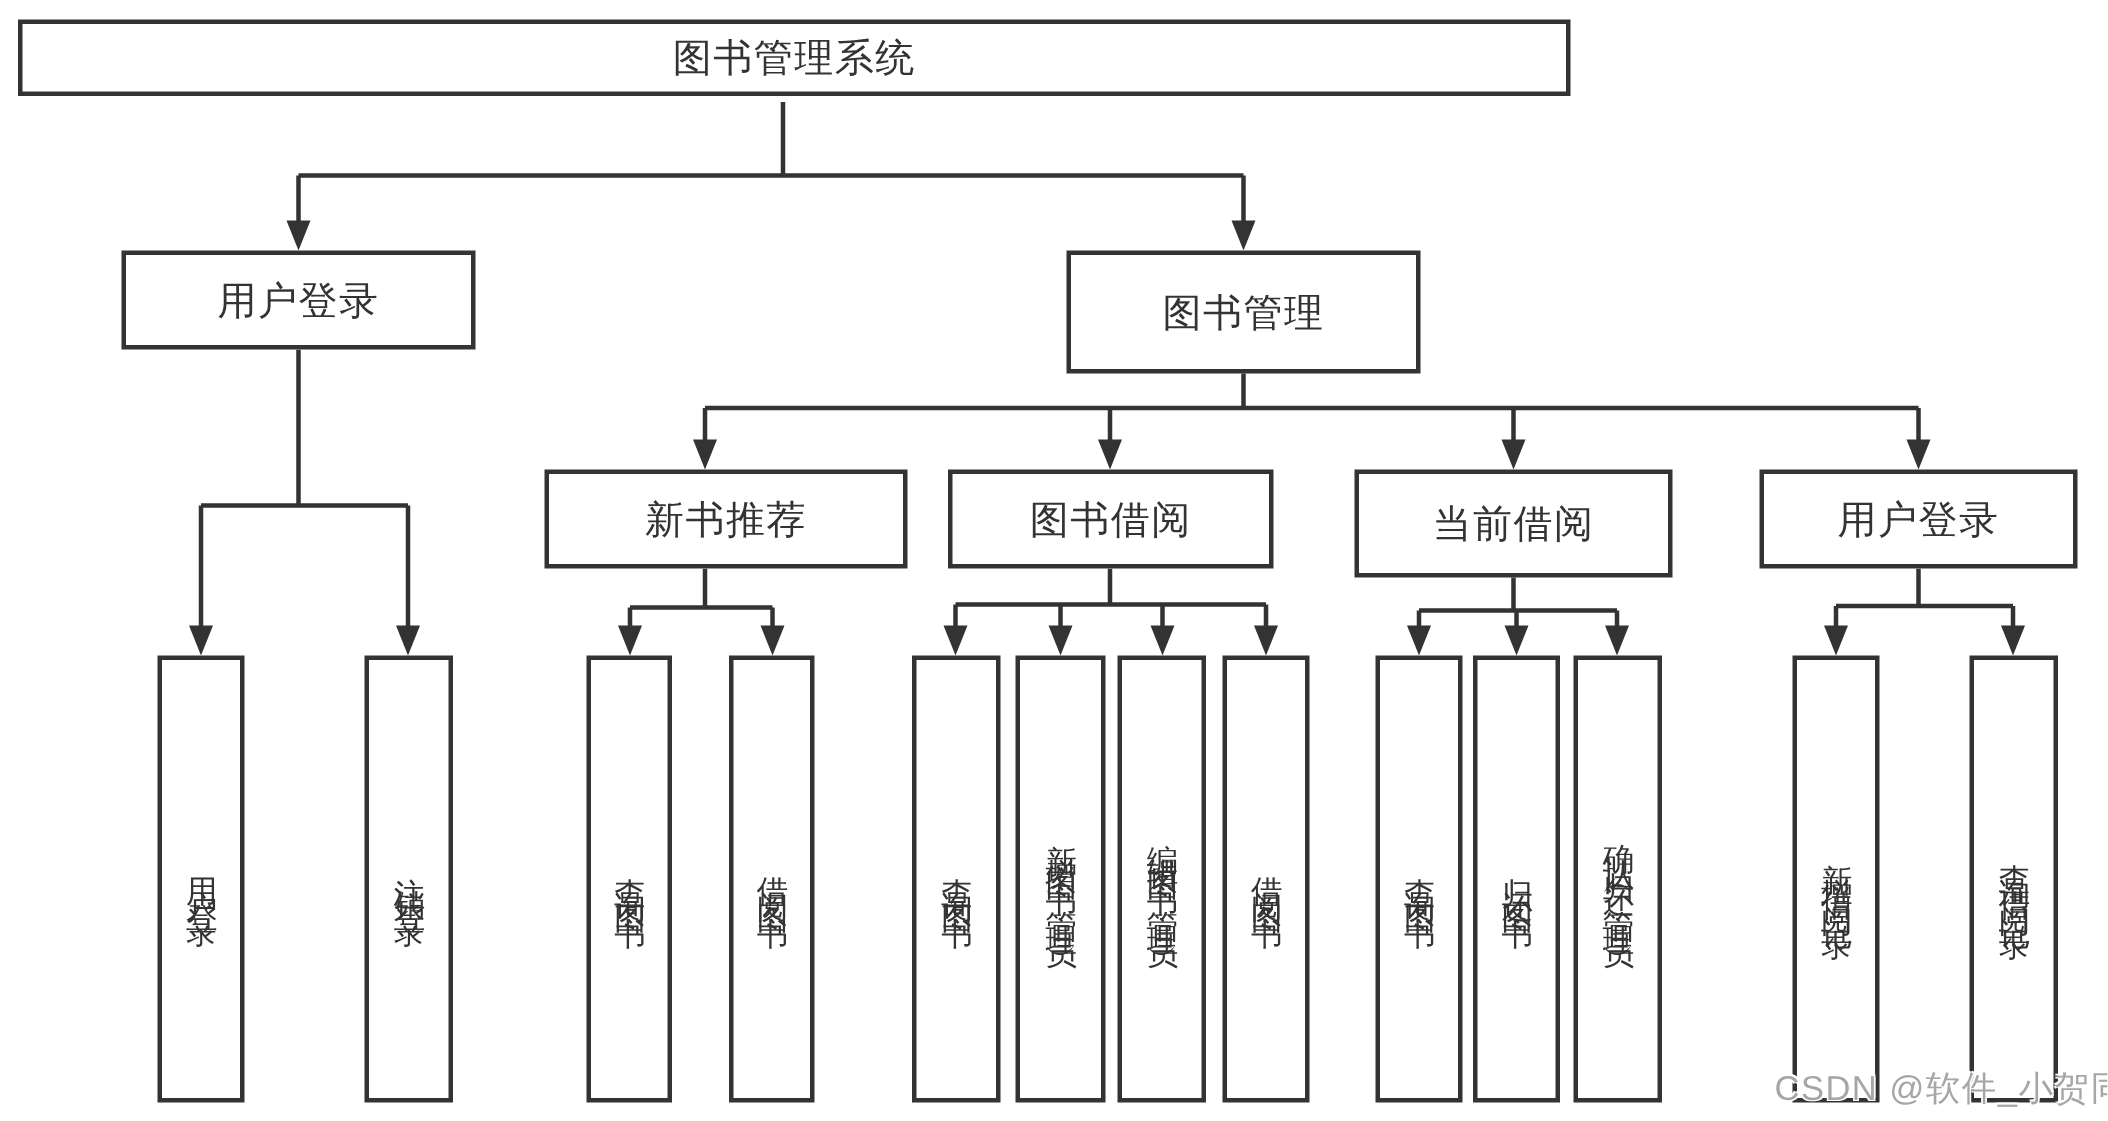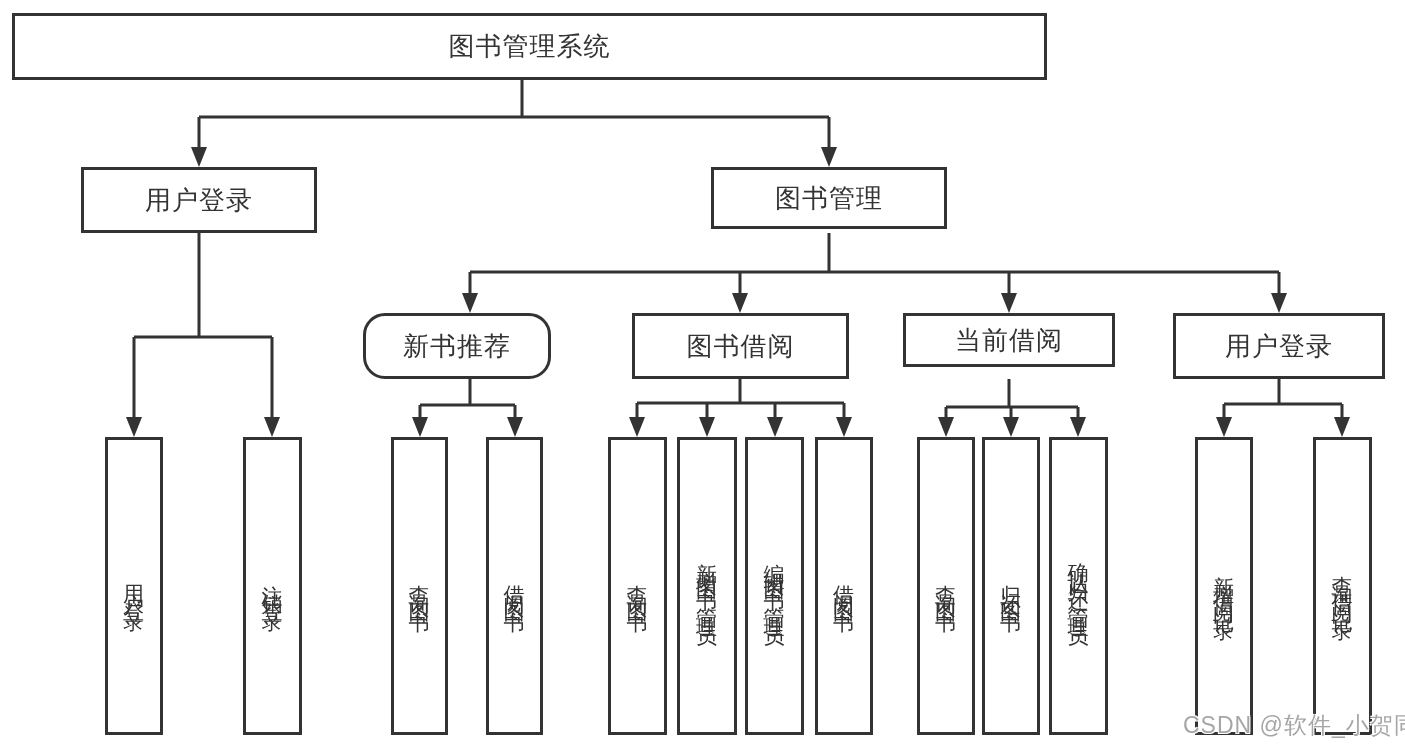--- a/index.html
+++ b/index.html
@@ -62,28 +62,28 @@
          M1279,379 V404 M1224,404 H1342 M1224,404 V420 M1342,404 V420" fill="none" stroke="#333333" stroke-width="3"></path>
     <path d="M191,147 L207,147 L199,167 Z M821,147 L837,147 L829,167 Z
          M462,293 L478,293 L470,313 Z M732,293 L748,293 L740,313 Z M1001,293 L1017,293 L1009,313 Z M1271,293 L1287,293 L1279,313 Z
          M126,417 L142,417 L134,437 Z M264,417 L280,417 L272,437 Z
          M412,417 L428,417 L420,437 Z M507,417 L523,417 L515,437 Z
          M629,417 L645,417 L637,437 Z M699,417 L715,417 L707,437 Z M767,417 L783,417 L775,437 Z M836,417 L852,417 L844,437 Z
          M938,417 L954,417 L946,437 Z M1003,417 L1019,417 L1011,437 Z M1070,417 L1086,417 L1078,437 Z
          M1216,417 L1232,417 L1224,437 Z M1334,417 L1350,417 L1342,437 Z" fill="#333333" stroke="none"></path>
   </svg>
 
-  <div class="box hbox" style="left:12px; top:13px; width:1035px; height:67px;">图书管理系统</div>
+  <div class="box hbox" style="left:12px; top:13px; width:1035px; height:51px;">图书管理系统</div>
 
   <div class="box hbox" style="left:81px; top:167px; width:236px; height:66px;">用户登录</div>
-  <div class="box hbox" style="left:711px; top:167px; width:236px; height:62px;">图书管理</div>
+  <div class="box hbox" style="left:711px; top:167px; width:236px; height:82px;">图书管理</div>
 
-  <div class="box hbox" style="left:363px; top:313px; width:188px; height:66px;border-radius:22px;">新书推荐</div>
+  <div class="box hbox" style="left:363px; top:313px; width:242px; height:66px;">新书推荐</div>
   <div class="box hbox" style="left:632px; top:313px; width:217px; height:66px;text-align:center;">图书借阅</div>
-  <div class="box hbox" style="left:903px; top:313px; width:212px; height:54px;">当前借阅</div>
+  <div class="box hbox" style="left:903px; top:313px; width:212px; height:72px;">当前借阅</div>
   <div class="box hbox" style="left:1173px; top:313px; width:212px; height:66px;">用户登录</div>
 
   <div class="box vbox" style="left:105px; top:437px; width:58px; height:298px;">用户登录</div>
   <div class="box vbox" style="left:243px; top:437px; width:59px; height:298px;">注销登录</div>
 
   <div class="box vbox" style="left:391px; top:437px; width:57px; height:298px;">查询图书</div>
   <div class="box vbox" style="left:486px; top:437px; width:57px; height:298px;">借阅图书</div>
 
   <div class="box vbox" style="left:608px; top:437px; width:59px; height:298px;">查询图书</div>
   <div class="box vbox" style="left:677px; top:437px; width:60px; height:298px;">新增图书（管理员）</div>

